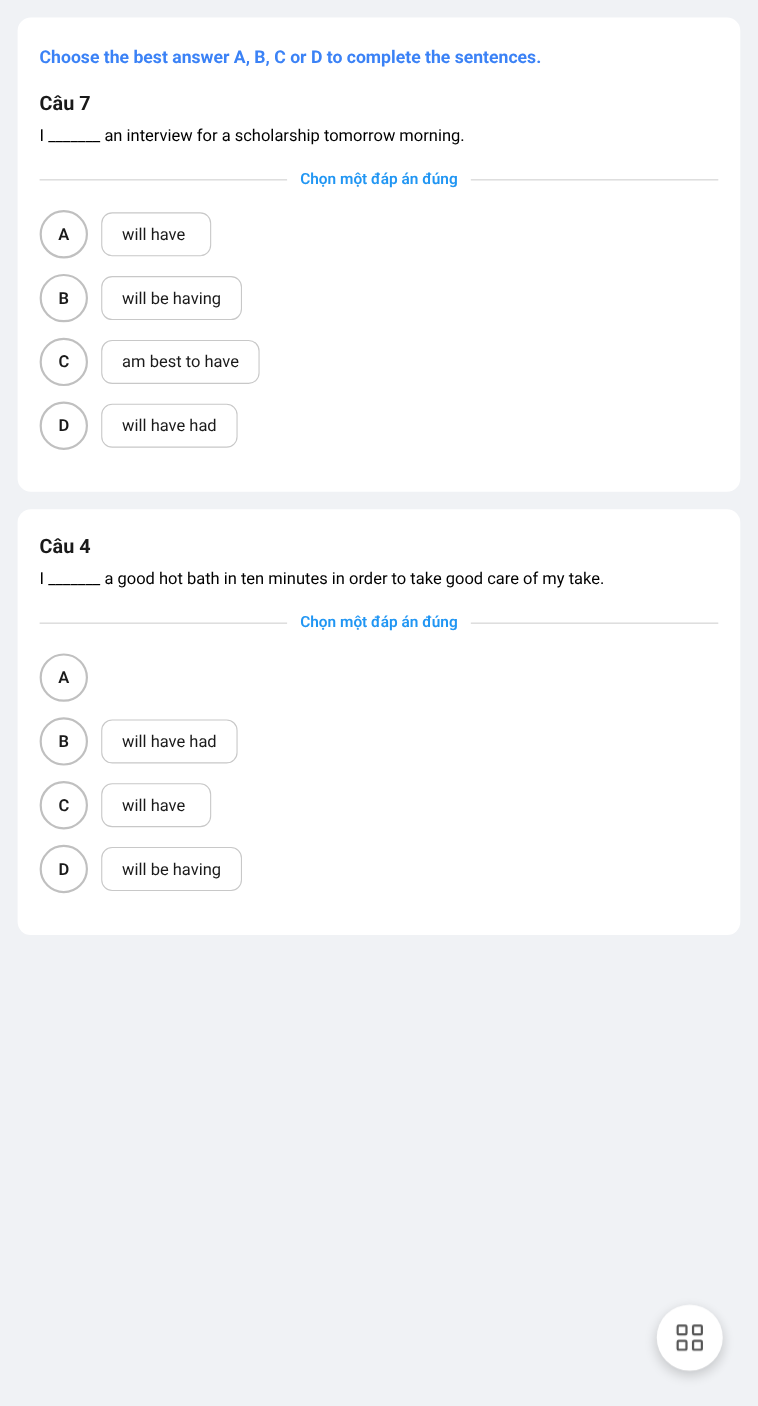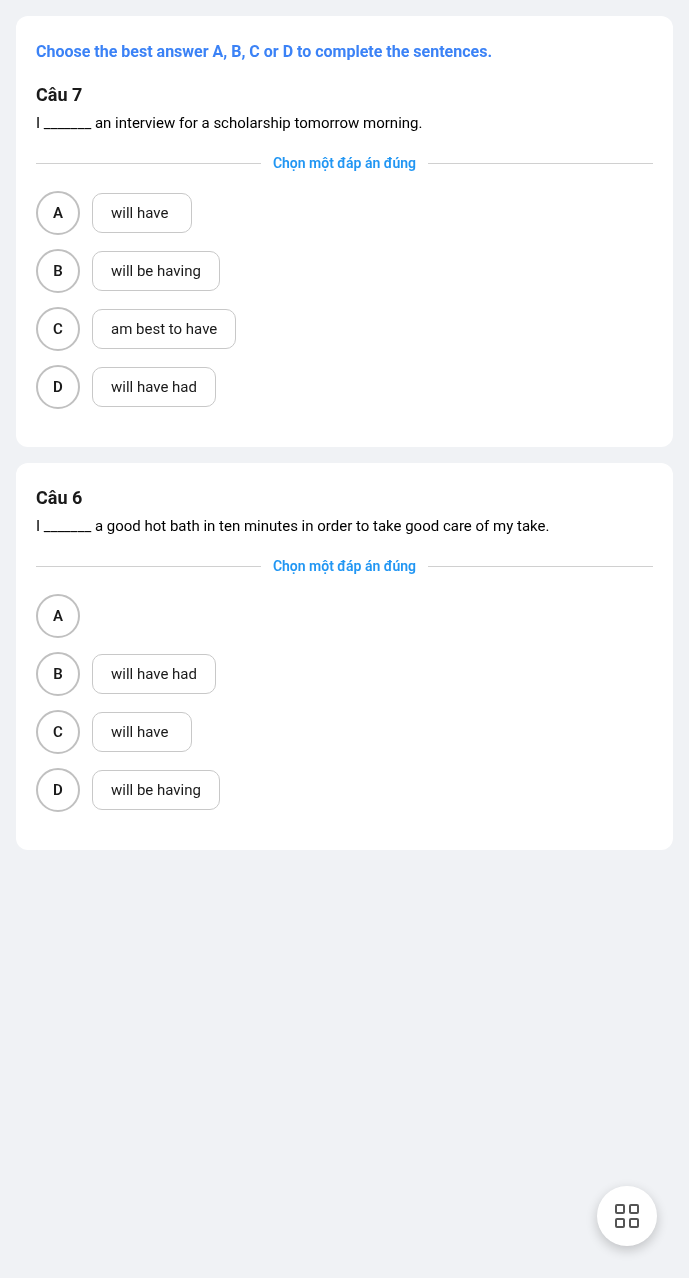--- a/index.html
+++ b/index.html
@@ -155,21 +155,21 @@
     </div>
     <div class="option-row">
       <div class="option-circle">D</div>
       <div class="option-box">will have had</div>
     </div>
   </div>
 </div>
 
 <div class="question-card">
   <div>
-    <div class="question-label">Câu 6</div>
+    <div class="question-label">Câu 4</div>
     <div class="question-text">I _______ a good hot bath in ten minutes in order to take good care of my take.</div>
     <div class="divider-row">
       <div class="divider-line"></div>
       <div class="divider-text">Chọn một đáp án đúng</div>
       <div class="divider-line"></div>
     </div>
     <div class="option-row">
       <div class="option-circle">A</div>
     </div>
     <div class="option-row">

